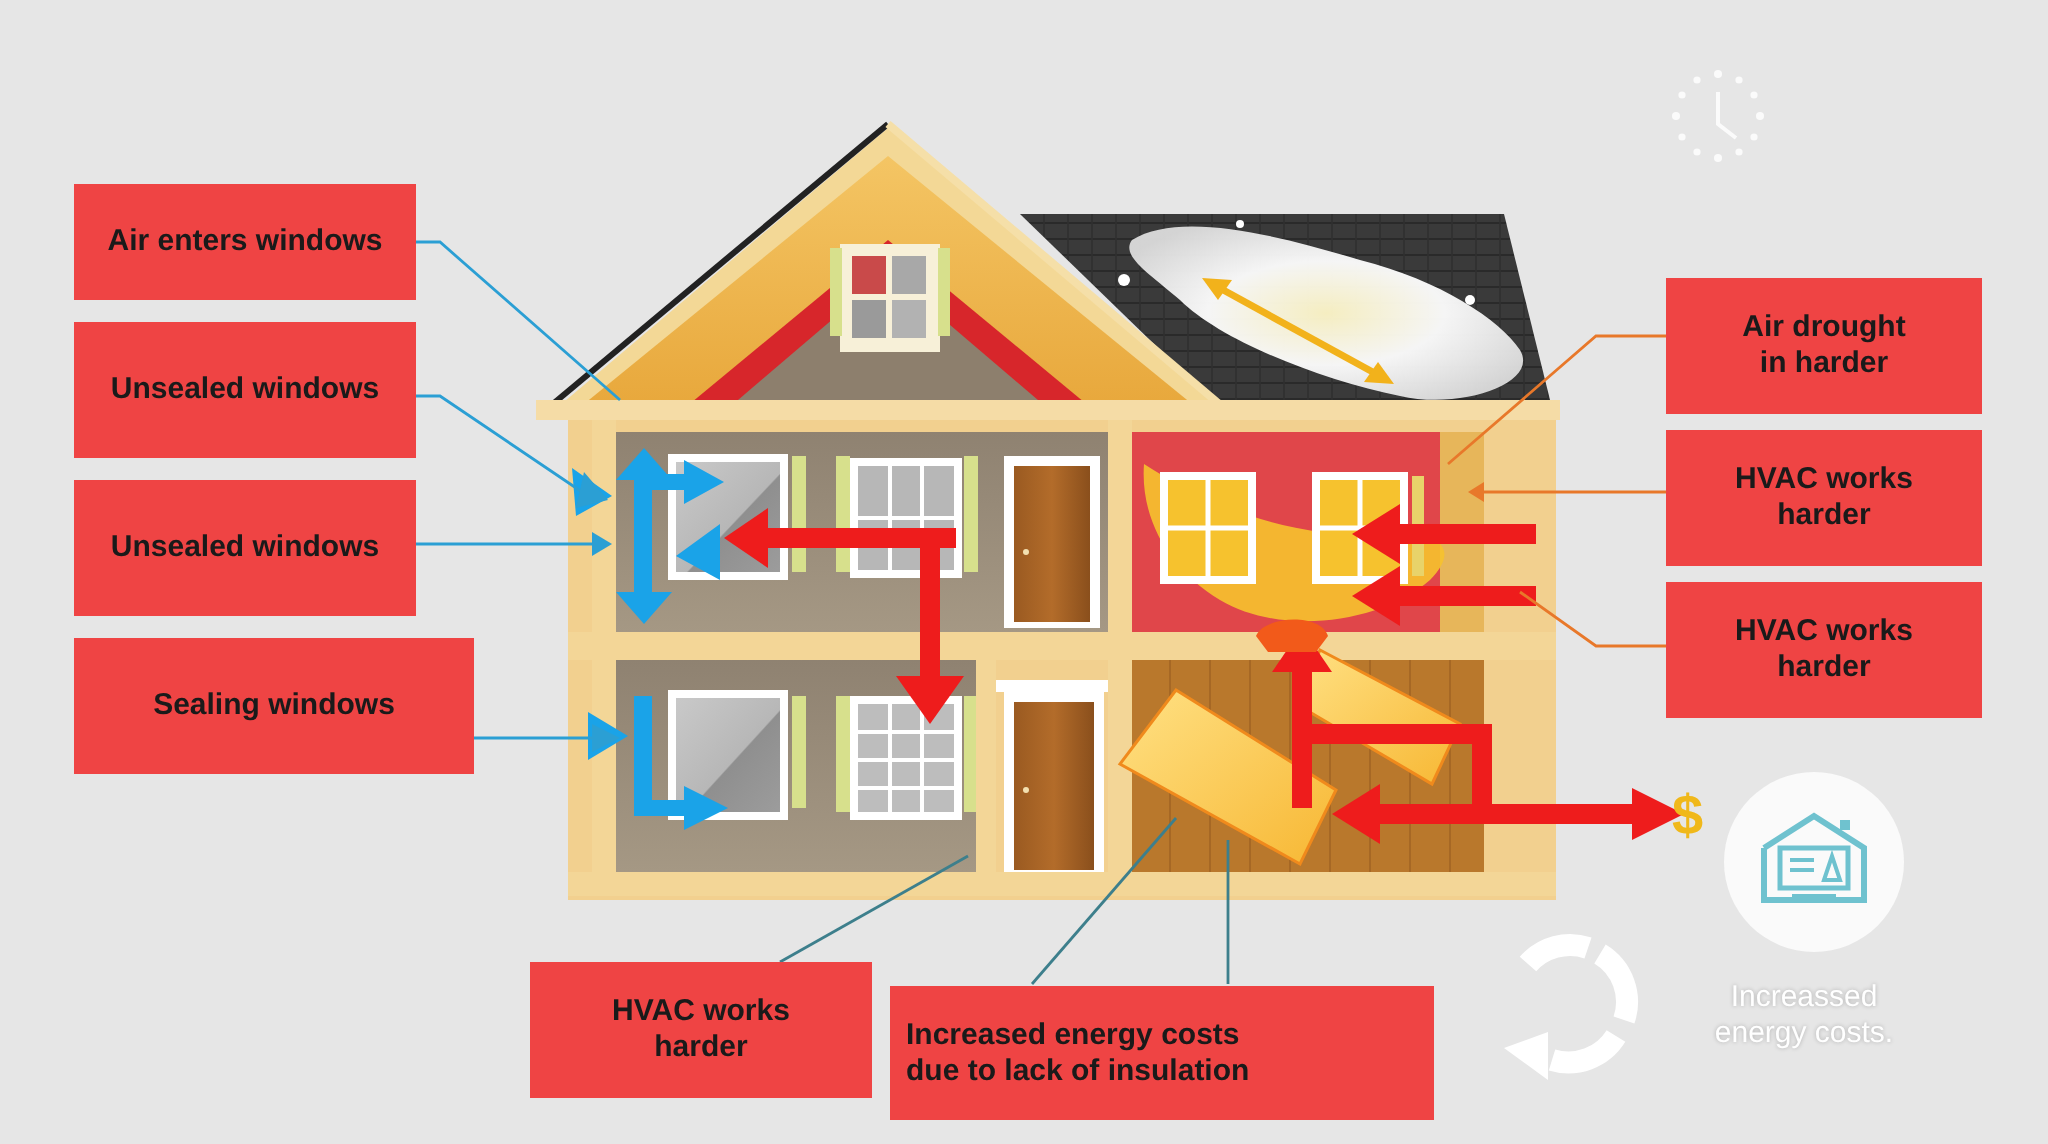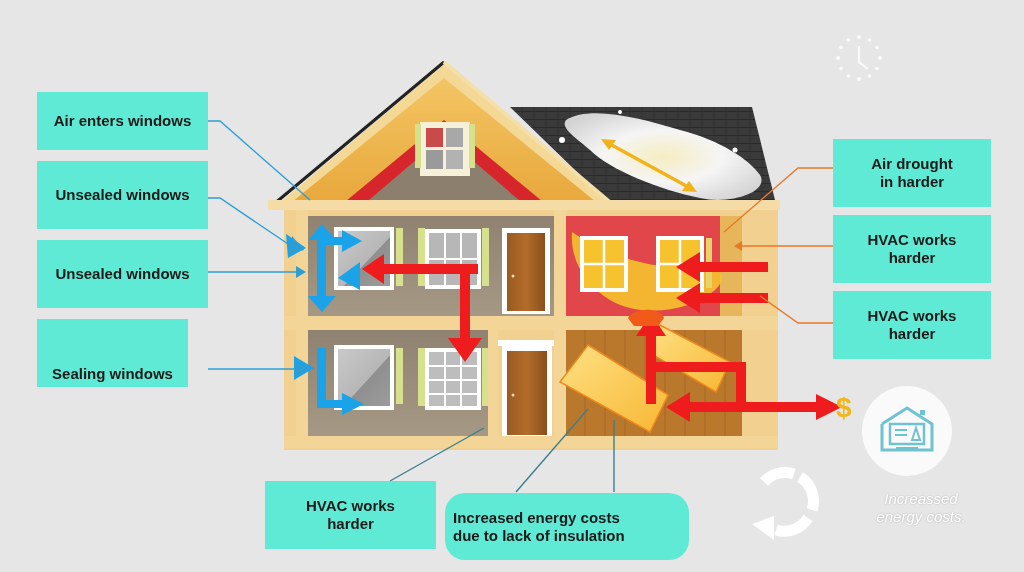--- a/index.html
+++ b/index.html
@@ -2,21 +2,21 @@
 <html><head>
 <meta charset="utf-8">
 <style>
   html, body { margin:0; padding:0; }
   body {
     width:1024px; height:572px; overflow:hidden; position:relative;
     background:#e6e6e6;
     font-family:"Liberation Sans", "DejaVu Sans", sans-serif;
   }
   .label {
-    position:absolute; background:#5eead4; color:#1a1a1a;
+    position:absolute; background:#ef4444; color:#1a1a1a;
     font-weight:bold; font-size:15px; line-height:18px;
     display:flex; align-items:center; justify-content:center; text-align:center;
     box-sizing:border-box; padding:4px 0;
   }
   .label span { white-space:pre-line; }
   .label.leftalign { justify-content:flex-start; text-align:left; padding-left:12px; }
   svg.scene { position:absolute; left:0; top:0; }
   .caption {
     position:absolute; color:#ffffff; font-size:15px; line-height:18px;
     text-align:center; text-shadow:0 0 2px rgba(0,0,0,0.25);
@@ -268,51 +268,51 @@
   </svg>
 </div>
 
 <svg style="position:absolute;left:750px;top:462px;" width="72" height="80" viewBox="0 0 72 80">
   <path d="M14,20 A28,28 0 0 1 44,12" fill="none" stroke="#ffffff" stroke-width="11"></path>
   <path d="M50,15 A28,28 0 0 1 62,48" fill="none" stroke="#ffffff" stroke-width="11"></path>
   <path d="M58,56 A28,28 0 0 1 26,68" fill="none" stroke="#ffffff" stroke-width="11"></path>
   <polygon points="2,62 24,54 24,78" fill="#ffffff"></polygon>
 </svg>
 
-<div class="caption" style="left:865px;top:490px;width:112px;font-style:italic;">
+<div class="caption" style="left:846px;top:490px;width:112px;">
   <span style="white-space:pre-line;">Increassed
 energy costs.</span>
 </div>
 
 <div class="label" style="left:37px;top:92px;width:171px;height:58px;">
   <span>Air enters windows</span>
 </div>
 <div class="label" style="left:37px;top:161px;width:171px;height:68px;">
   <span>Unsealed windows</span>
 </div>
 <div class="label" style="left:37px;top:240px;width:171px;height:68px;">
   <span>Unsealed windows</span>
 </div>
-<div class="label" style="left:37px;top:319px;width:151px;height:68px;align-items:flex-end;">
+<div class="label" style="left:37px;top:319px;width:200px;height:68px;">
   <span>Sealing windows</span>
 </div>
 
 <div class="label" style="left:833px;top:139px;width:158px;height:68px;">
   <span>Air drought
 in harder</span>
 </div>
 <div class="label" style="left:833px;top:215px;width:158px;height:68px;">
   <span>HVAC works
 harder</span>
 </div>
 <div class="label" style="left:833px;top:291px;width:158px;height:68px;">
   <span>HVAC works
 harder</span>
 </div>
 
 <div class="label" style="left:265px;top:481px;width:171px;height:68px;">
   <span>HVAC works
 harder</span>
 </div>
-<div class="label leftalign" style="left:445px;top:493px;width:244px;height:67px;padding-left:8px;border-radius:20px;">
+<div class="label leftalign" style="left:445px;top:493px;width:272px;height:67px;padding-left:8px;">
   <span>Increased energy costs
 due to lack of insulation</span>
 </div>
 
 </body></html>

